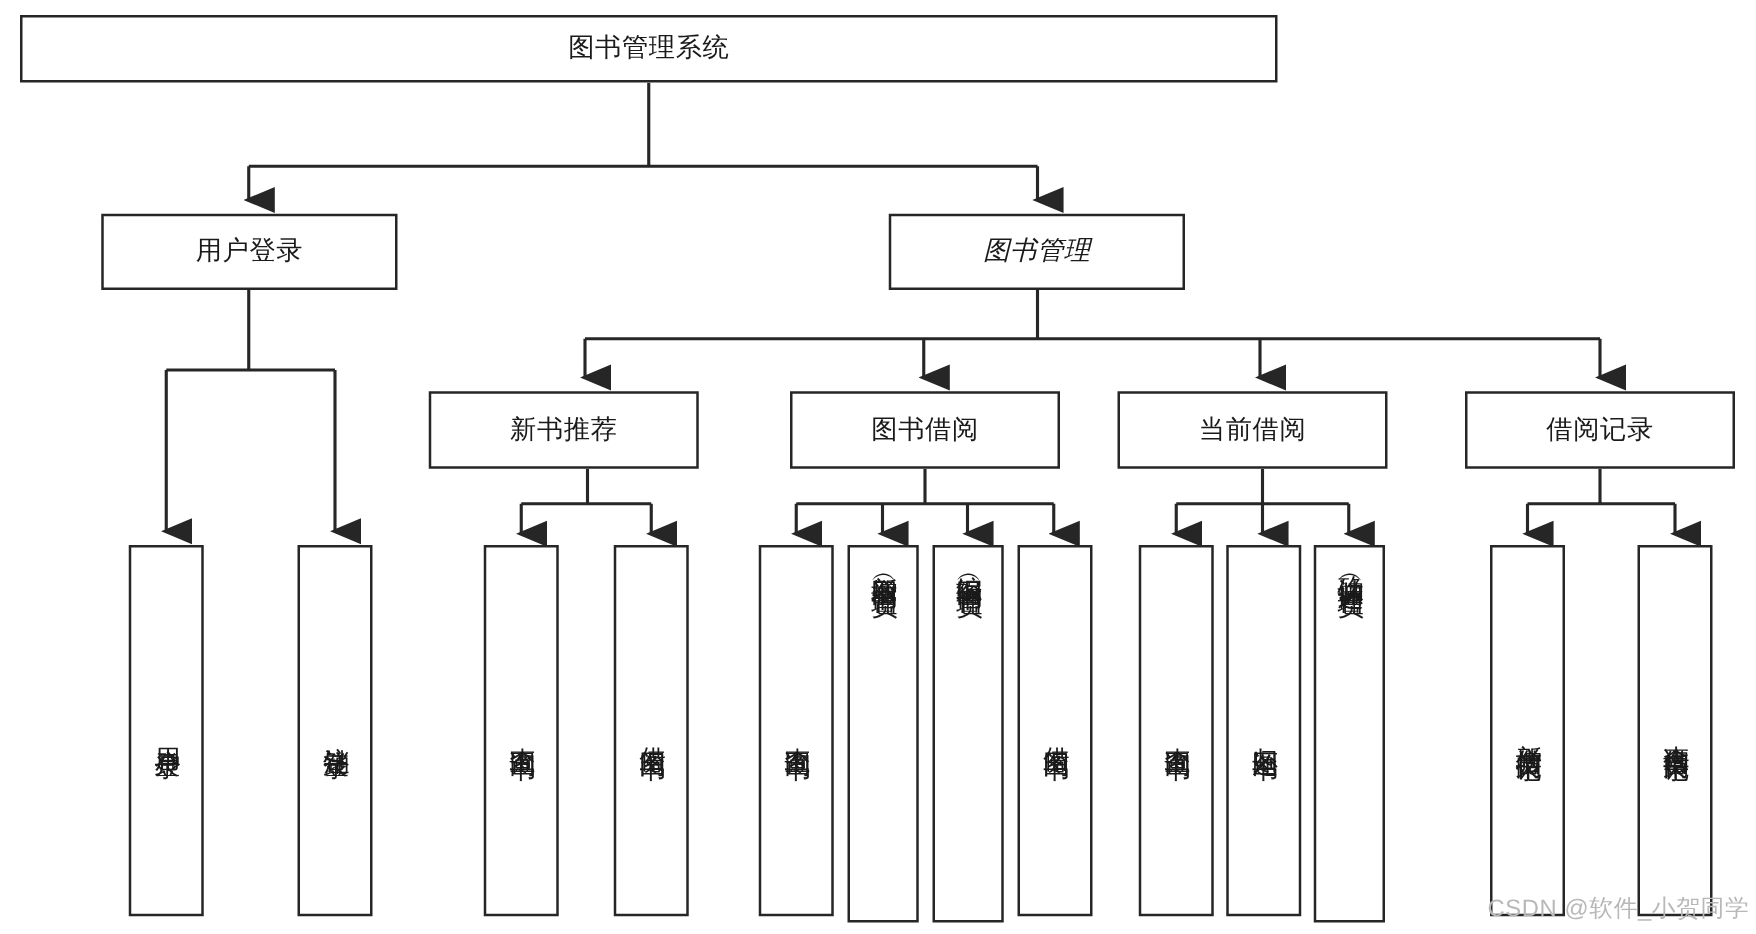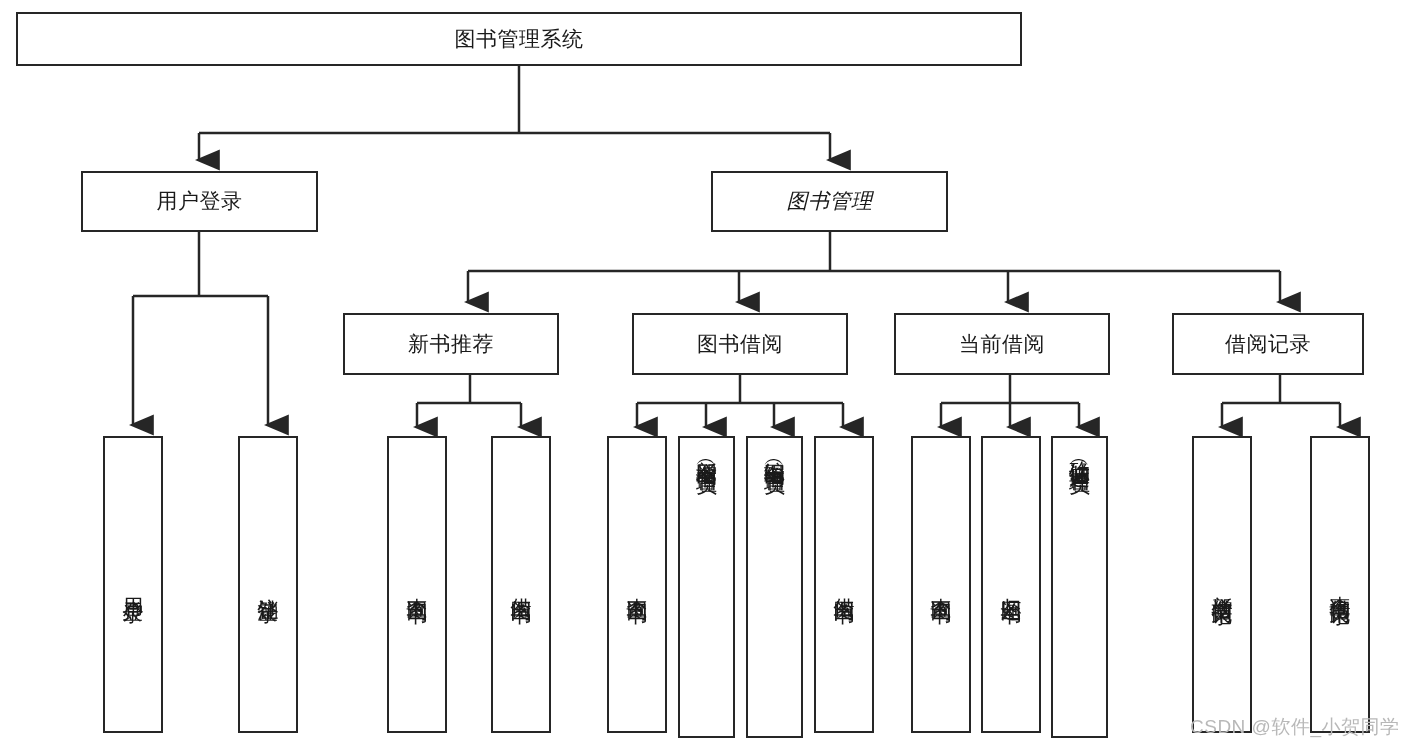--- a/index.html
+++ b/index.html
@@ -143,21 +143,21 @@
   </div>
 
   <div class="node-box" style="left:632px; top:313px; width:216px; height:62px;">
     <span class="node-label">图书借阅</span>
   </div>
 
   <div class="node-box" style="left:894px; top:313px; width:216px; height:62px;">
     <span class="node-label">当前借阅</span>
   </div>
 
-  <div class="node-box" style="left:1172px; top:313px; width:192px; height:62px;">
+  <div class="node-box" style="left:1172px; top:313px; width:216px; height:62px;">
     <span class="node-label">借阅记录</span>
   </div>
 
   <div class="node-box vertical centered" style="left:103px; top:436px; width:60px; height:297px;">
     <span class="node-label">用户登录</span>
   </div>
 
   <div class="node-box vertical centered" style="left:238px; top:436px; width:60px; height:297px;">
     <span class="node-label">注销登录</span>
   </div>

